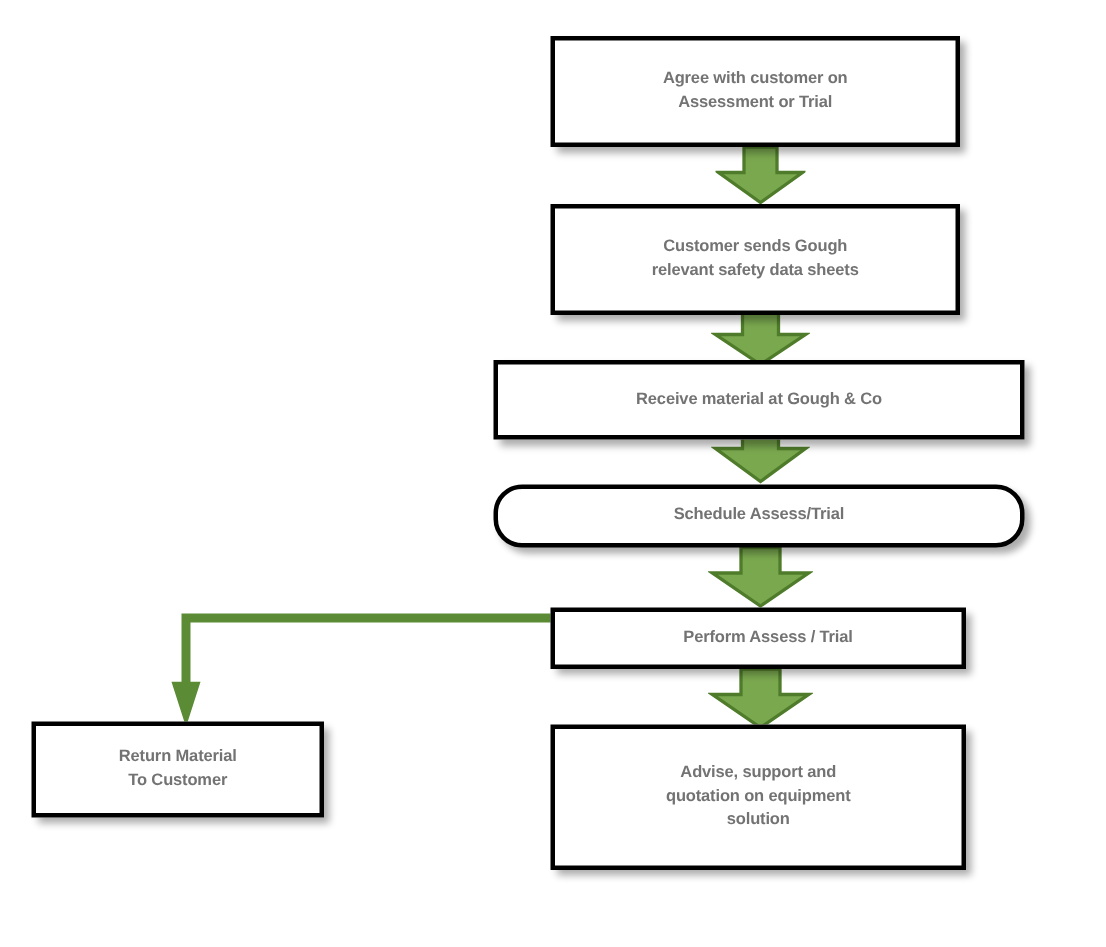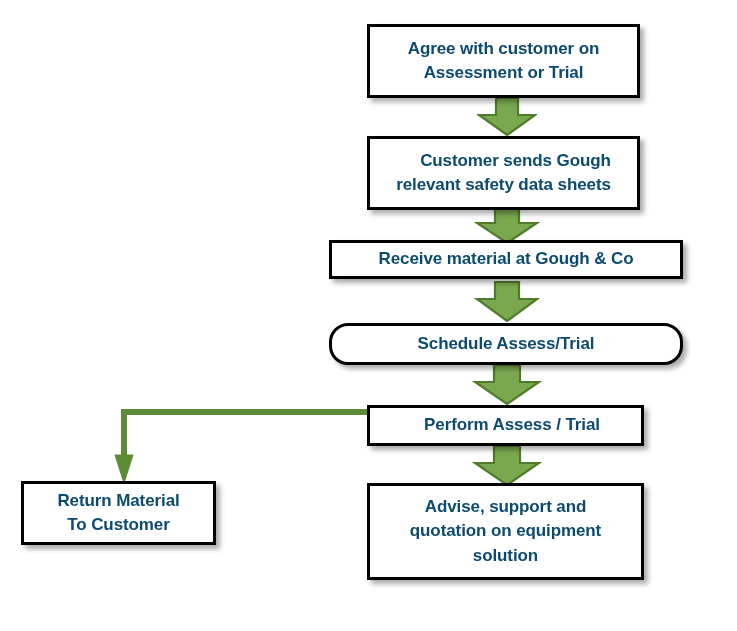--- a/index.html
+++ b/index.html
@@ -28,23 +28,23 @@
     box-shadow: 4px 4px 5px rgba(0,0,0,0.33);
     display: flex;
     align-items: center;
     justify-content: center;
     text-align: center;
     z-index: 3;
   }
   .node .label {
     font-family: "Liberation Sans", sans-serif;
     font-weight: bold;
-    font-size: 17px;
+    font-size: 11px;
     line-height: 1.42;
-    color: #0c4a6e;
+    color: #737373;
     letter-spacing: -0.1px;
     white-space: pre-line;
     padding: 0 8px;
   }
 
   
   .block-arrow {
     position: absolute;
     z-index: 2;
   }
@@ -66,32 +66,32 @@
     <span class="label">Agree with customer on
 Assessment or Trial</span>
   </div>
 
   <div class="block-arrow" style="left:477px; top:97px;">
     <svg width="60" height="40" viewBox="0 0 60 40" aria-hidden="true">
       <polygon points="19,1 41,1 41,18 58,18 30,38 2,18 19,18" fill="#7AA84F" stroke="#4F7C2A" stroke-width="2.2" stroke-linejoin="miter"></polygon>
     </svg>
   </div>
 
-  <div class="node" style="left:367px; top:136px; width:273px; height:74px;text-align:right;">
+  <div class="node" style="left:367px; top:136px; width:273px; height:74px;">
     <span class="label">Customer sends Gough
 relevant safety data sheets</span>
   </div>
 
   <div class="block-arrow" style="left:474px; top:207px;">
     <svg width="66" height="38" viewBox="0 0 66 38" aria-hidden="true">
       <polygon points="21,1 45,1 45,16 63,16 33,36 3,16 21,16" fill="#7AA84F" stroke="#4F7C2A" stroke-width="2.2" stroke-linejoin="miter"></polygon>
     </svg>
   </div>
 
-  <div class="node" style="left:329px; top:240px; width:354px; height:39px;">
+  <div class="node" style="left:329px; top:240px; width:354px; height:53px;">
     <span class="label">Receive material at Gough &amp; Co</span>
   </div>
 
   <div class="block-arrow" style="left:474px; top:281px;">
     <svg width="66" height="42" viewBox="0 0 66 42" aria-hidden="true">
       <polygon points="21,1 45,1 45,18 63,18 33,40 3,18 21,18" fill="#7AA84F" stroke="#4F7C2A" stroke-width="2.2" stroke-linejoin="miter"></polygon>
     </svg>
   </div>
 
   <div class="node" style="left:329px; top:323px; width:354px; height:42px;border-radius:19px;">

